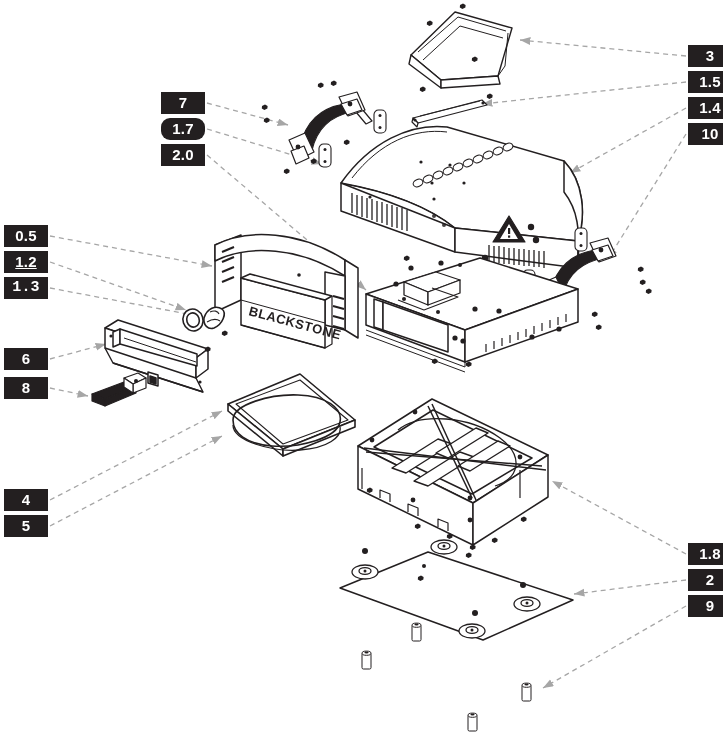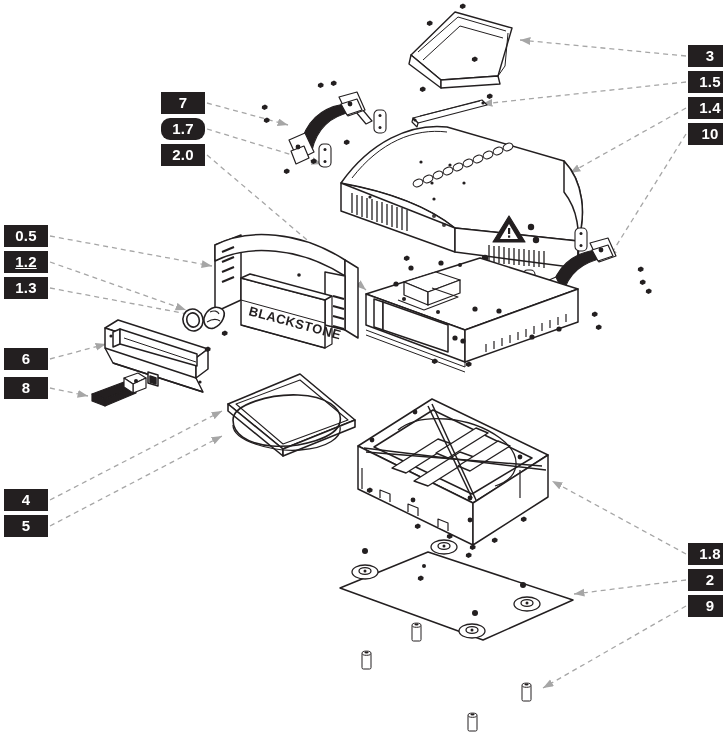--- a/index.html
+++ b/index.html
@@ -487,21 +487,21 @@
   <div class="callout" style="left:688px; top:71px;">1.5</div>
   <div class="callout" style="left:688px; top:97px;">1.4</div>
   <div class="callout" style="left:688px; top:123px;">10</div>
 
   <div class="callout" style="left:161px; top:92px;">7</div>
   <div class="callout" style="left:161px; top:118px;border-radius:9px;">1.7</div>
   <div class="callout" style="left:161px; top:144px;">2.0</div>
 
   <div class="callout" style="left:4px; top:225px;">0.5</div>
   <div class="callout" style="left:4px; top:251px;text-decoration:underline;">1.2</div>
-  <div class="callout" style="left:4px; top:277px;">1.3</div>
+  <div class="callout" style="left:4px; top:277px;font-family:Liberation Mono, monospace;">1.3</div>
 
   <div class="callout" style="left:4px; top:348px;">6</div>
   <div class="callout" style="left:4px; top:377px;">8</div>
 
   <div class="callout" style="left:4px; top:489px;">4</div>
   <div class="callout" style="left:4px; top:515px;">5</div>
 
   <div class="callout" style="left:688px; top:543px;">1.8</div>
   <div class="callout" style="left:688px; top:569px;">2</div>
   <div class="callout" style="left:688px; top:595px;">9</div>

